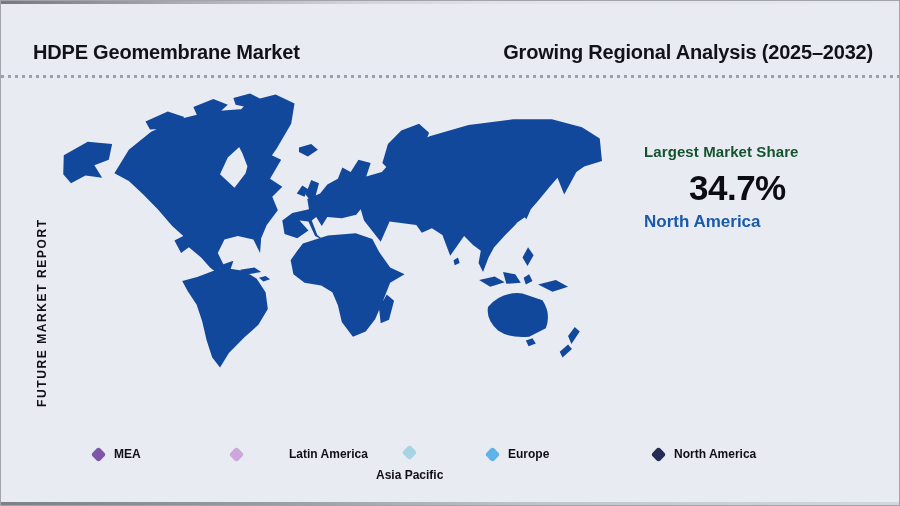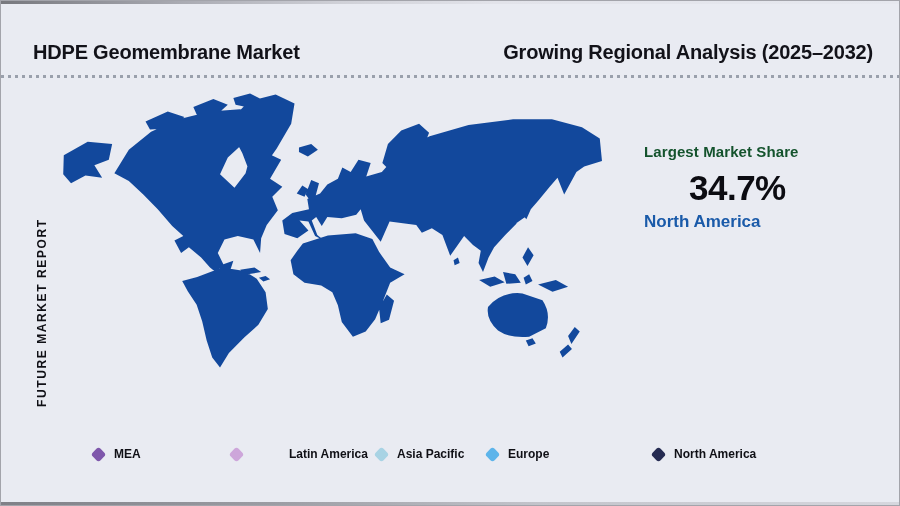--- a/index.html
+++ b/index.html
@@ -31,21 +31,21 @@
   .map-wrap svg{width:100%;height:100%;display:block;}
   .stats{position:absolute;left:643px;top:142px;width:240px;}
   .stat{margin-bottom:44px;}
   .stat-label{font-size:15px;font-weight:800;color:#14532d;letter-spacing:0.1px;}
   .stat-value{font-size:35px;font-weight:800;color:#0c0c12;margin-top:8px;letter-spacing:-0.5px;margin-left:45px;}
   .stat-region{font-size:17px;font-weight:800;color:var(--accent-blue);margin-top:4px;}
   .legend{position:absolute;left:0;top:446px;width:100%;height:22px;}
   .legend-item{position:absolute;display:flex;align-items:center;gap:10px;}
   .legend-item:nth-child(1){left:92px;}
   .legend-item:nth-child(2){left:230px;gap:47px;}
-  .legend-item:nth-child(3){left:375px;}
+  .legend-item:nth-child(3){left:375px;flex-direction:column;}
   .legend-item:nth-child(4){left:486px;}
   .legend-item:nth-child(5){left:652px;}
   .dot{width:11px;height:11px;border-radius:3px;transform:rotate(45deg);flex:0 0 auto;}
   .legend-label{font-size:12px;font-weight:800;color:#101016;white-space:nowrap;}
 </style>
 </head>
 <body>
 
 <div class="frame">
   <div class="edge-top"></div>

